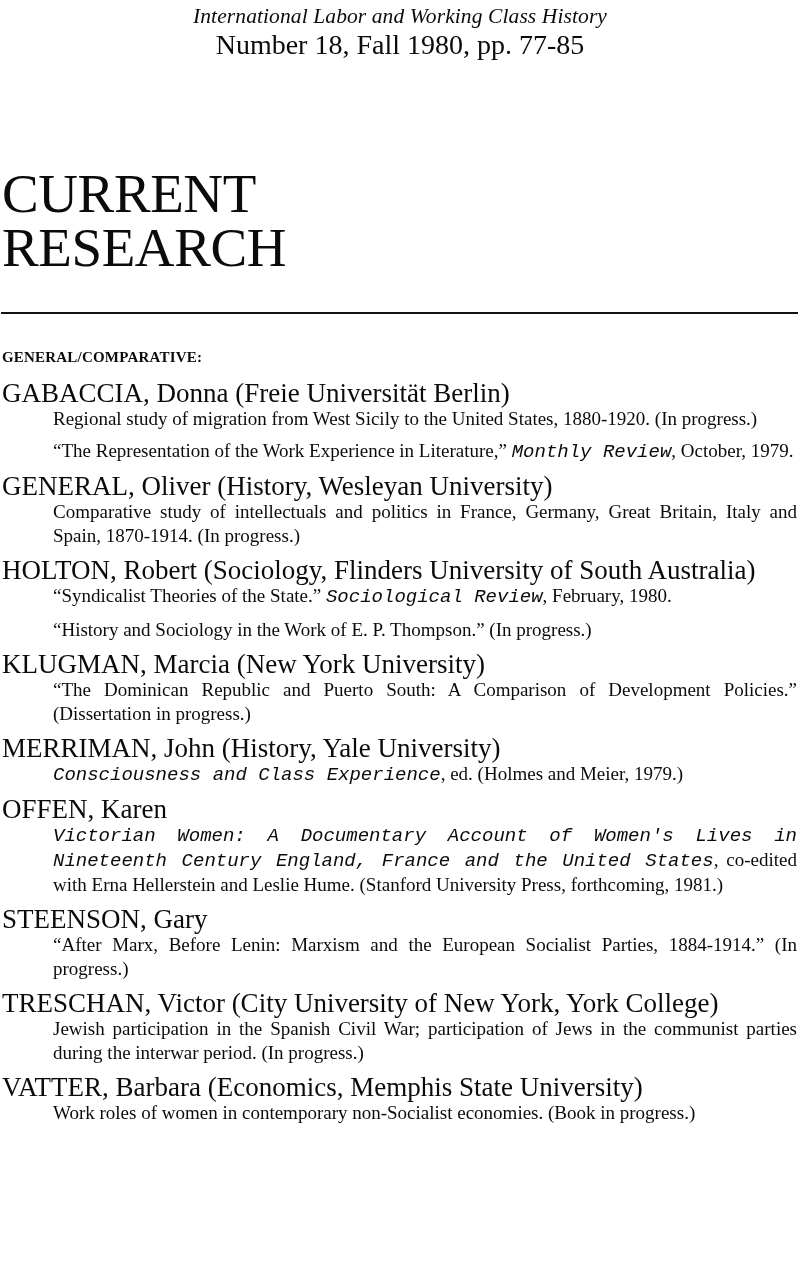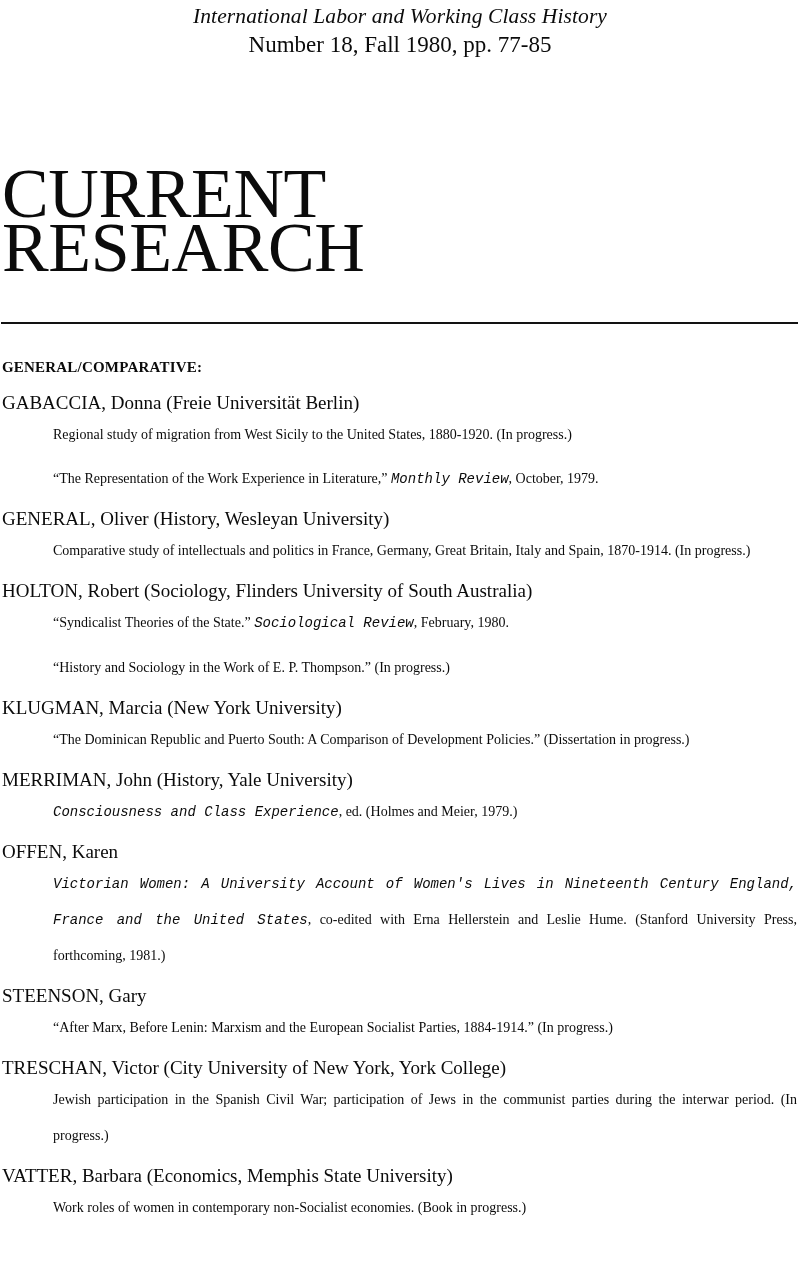--- a/index.html
+++ b/index.html
@@ -30,31 +30,31 @@
     padding-top: 3px;
   }
   .journal-title {
     font-style: italic;
     font-size: 21.5px;
     line-height: 27px;
     letter-spacing: 0.1px;
     display: block;
   }
   .issue-line {
-    font-size: 23px;
+    font-size: 28px;
     line-height: 28px;
     display: block;
     margin-top: 1px;
   }
 
   
   .section-title {
     margin-top: 108px;
     margin-left: 2px;
-    font-size: 70px;
+    font-size: 55px;
     line-height: 54px;
     letter-spacing: -0.4px;
     font-weight: 400;
   }
   .section-title .ln {
     display: block;
   }
 
   .rule {
     margin-top: 33px;
@@ -77,27 +77,27 @@
   
   .entries {
     margin-top: 9px;
     margin-left: 2px;
     width: 795px;
   }
   .entry {
     margin-bottom: 8px;
   }
   .entry-name {
-    font-size: 19px;
+    font-size: 27px;
     line-height: 28px;
     white-space: nowrap;
   }
   .entry-desc {
-    font-size: 14px;
-    line-height: 36px;
+    font-size: 19px;
+    line-height: 24px;
     text-align: justify;
     text-justify: inter-word;
     padding-left: 51px;
     text-indent: 0;
     hyphens: none;
   }
   .entry-desc + .entry-desc {
     margin-top: 9px;
   }
   .entry-desc i, .entry-desc em {
@@ -144,21 +144,21 @@
       <div class="entry">
         <div class="entry-name">KLUGMAN, Marcia (New York University)</div>
         <div class="entry-desc">“The Dominican Republic and Puerto South: A Comparison of Development Policies.” (Dissertation in progress.)</div>
       </div>
       <div class="entry">
         <div class="entry-name">MERRIMAN, John (History, Yale University)</div>
         <div class="entry-desc"><i>Consciousness and Class Experience</i>, ed. (Holmes and Meier, 1979.)</div>
       </div>
       <div class="entry">
         <div class="entry-name">OFFEN, Karen</div>
-        <div class="entry-desc"><i>Victorian Women: A University Account of Women's Lives in Nineteenth Century England, France and the United States</i>, co-edited with Erna Hellerstein and Leslie Hume. (Stanford University Press, forthcoming, 1981.)</div>
+        <div class="entry-desc"><i>Victorian Women: A Documentary Account of Women's Lives in Nineteenth Century England, France and the United States</i>, co-edited with Erna Hellerstein and Leslie Hume. (Stanford University Press, forthcoming, 1981.)</div>
       </div>
       <div class="entry">
         <div class="entry-name">STEENSON, Gary</div>
         <div class="entry-desc">“After Marx, Before Lenin: Marxism and the European Socialist Parties, 1884-1914.” (In progress.)</div>
       </div>
       <div class="entry">
         <div class="entry-name">TRESCHAN, Victor (City University of New York, York College)</div>
         <div class="entry-desc">Jewish participation in the Spanish Civil War; participation of Jews in the communist parties during the interwar period. (In progress.)</div>
       </div>
       <div class="entry">

